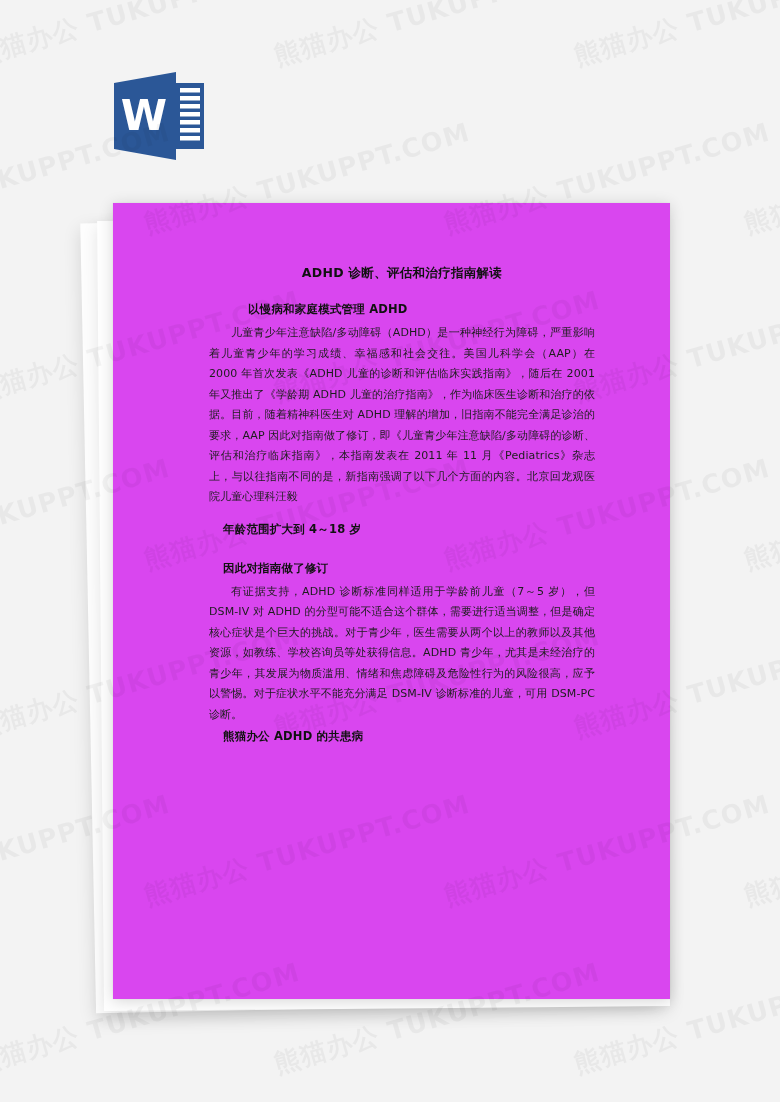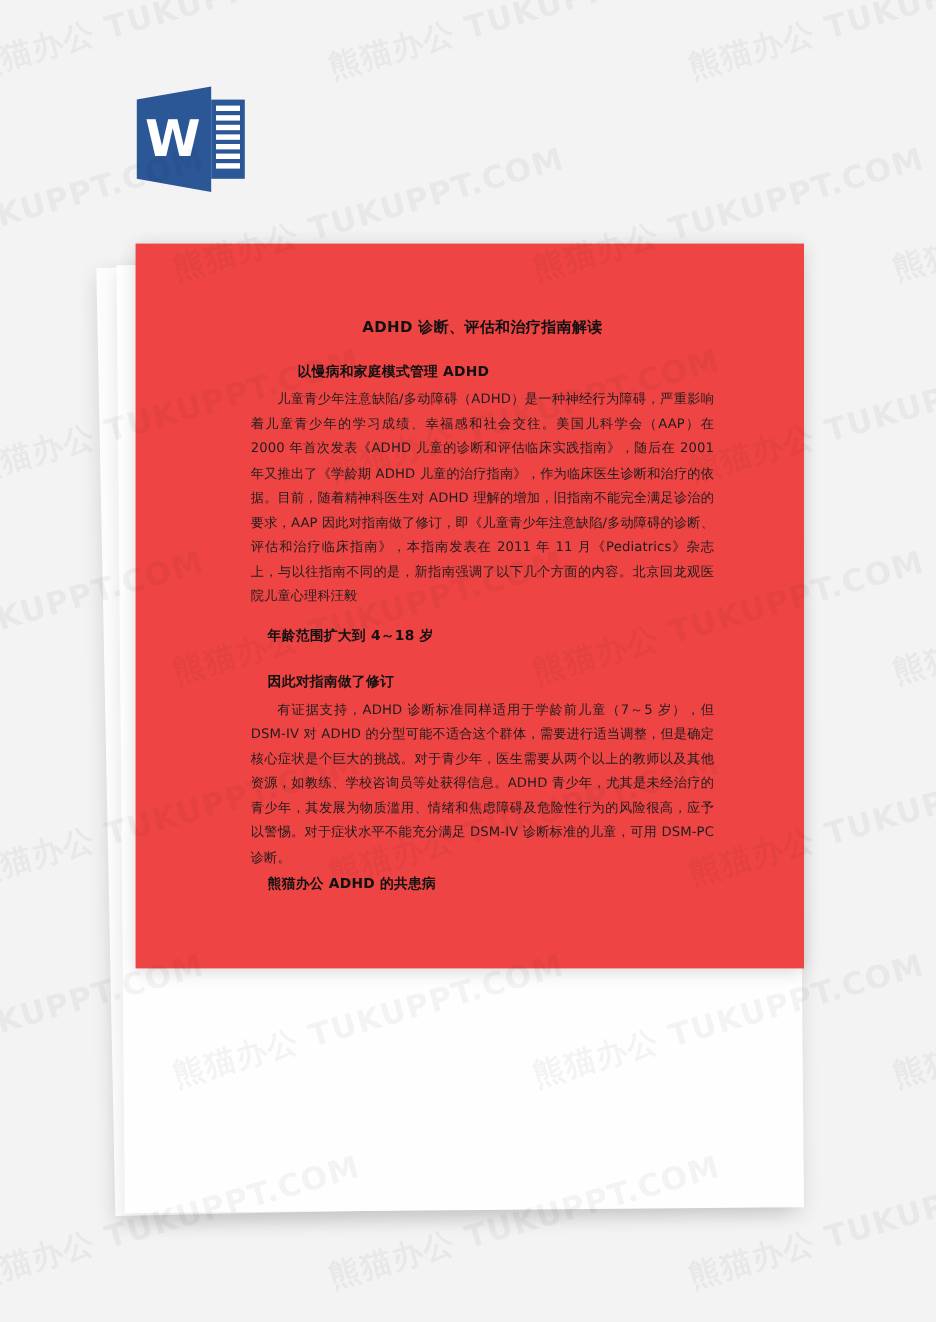--- a/index.html
+++ b/index.html
@@ -81,22 +81,22 @@
     background: #fefefe;
     transform: rotate(-0.5deg);
     transform-origin: right bottom;
     box-shadow: 0 6px 16px rgba(0,0,0,0.10);
     z-index: 26;
   }
 
   .paper {
     position: absolute;
     left: 113px; top: 203px;
-    width: 557px; height: 604px;
-    background: #ef4444;
+    width: 557px; height: 796px;
+    background: #d946ef;
     box-shadow: 0 2px 14px rgba(0,0,0,0.16), 0 0 1px rgba(0,0,0,0.10);
     z-index: 30;
     overflow: hidden;
   }
 
   .doc {
     position: absolute;
     left: 96px; top: 62px;
     width: 386px;
     color: #1b1b1b;

